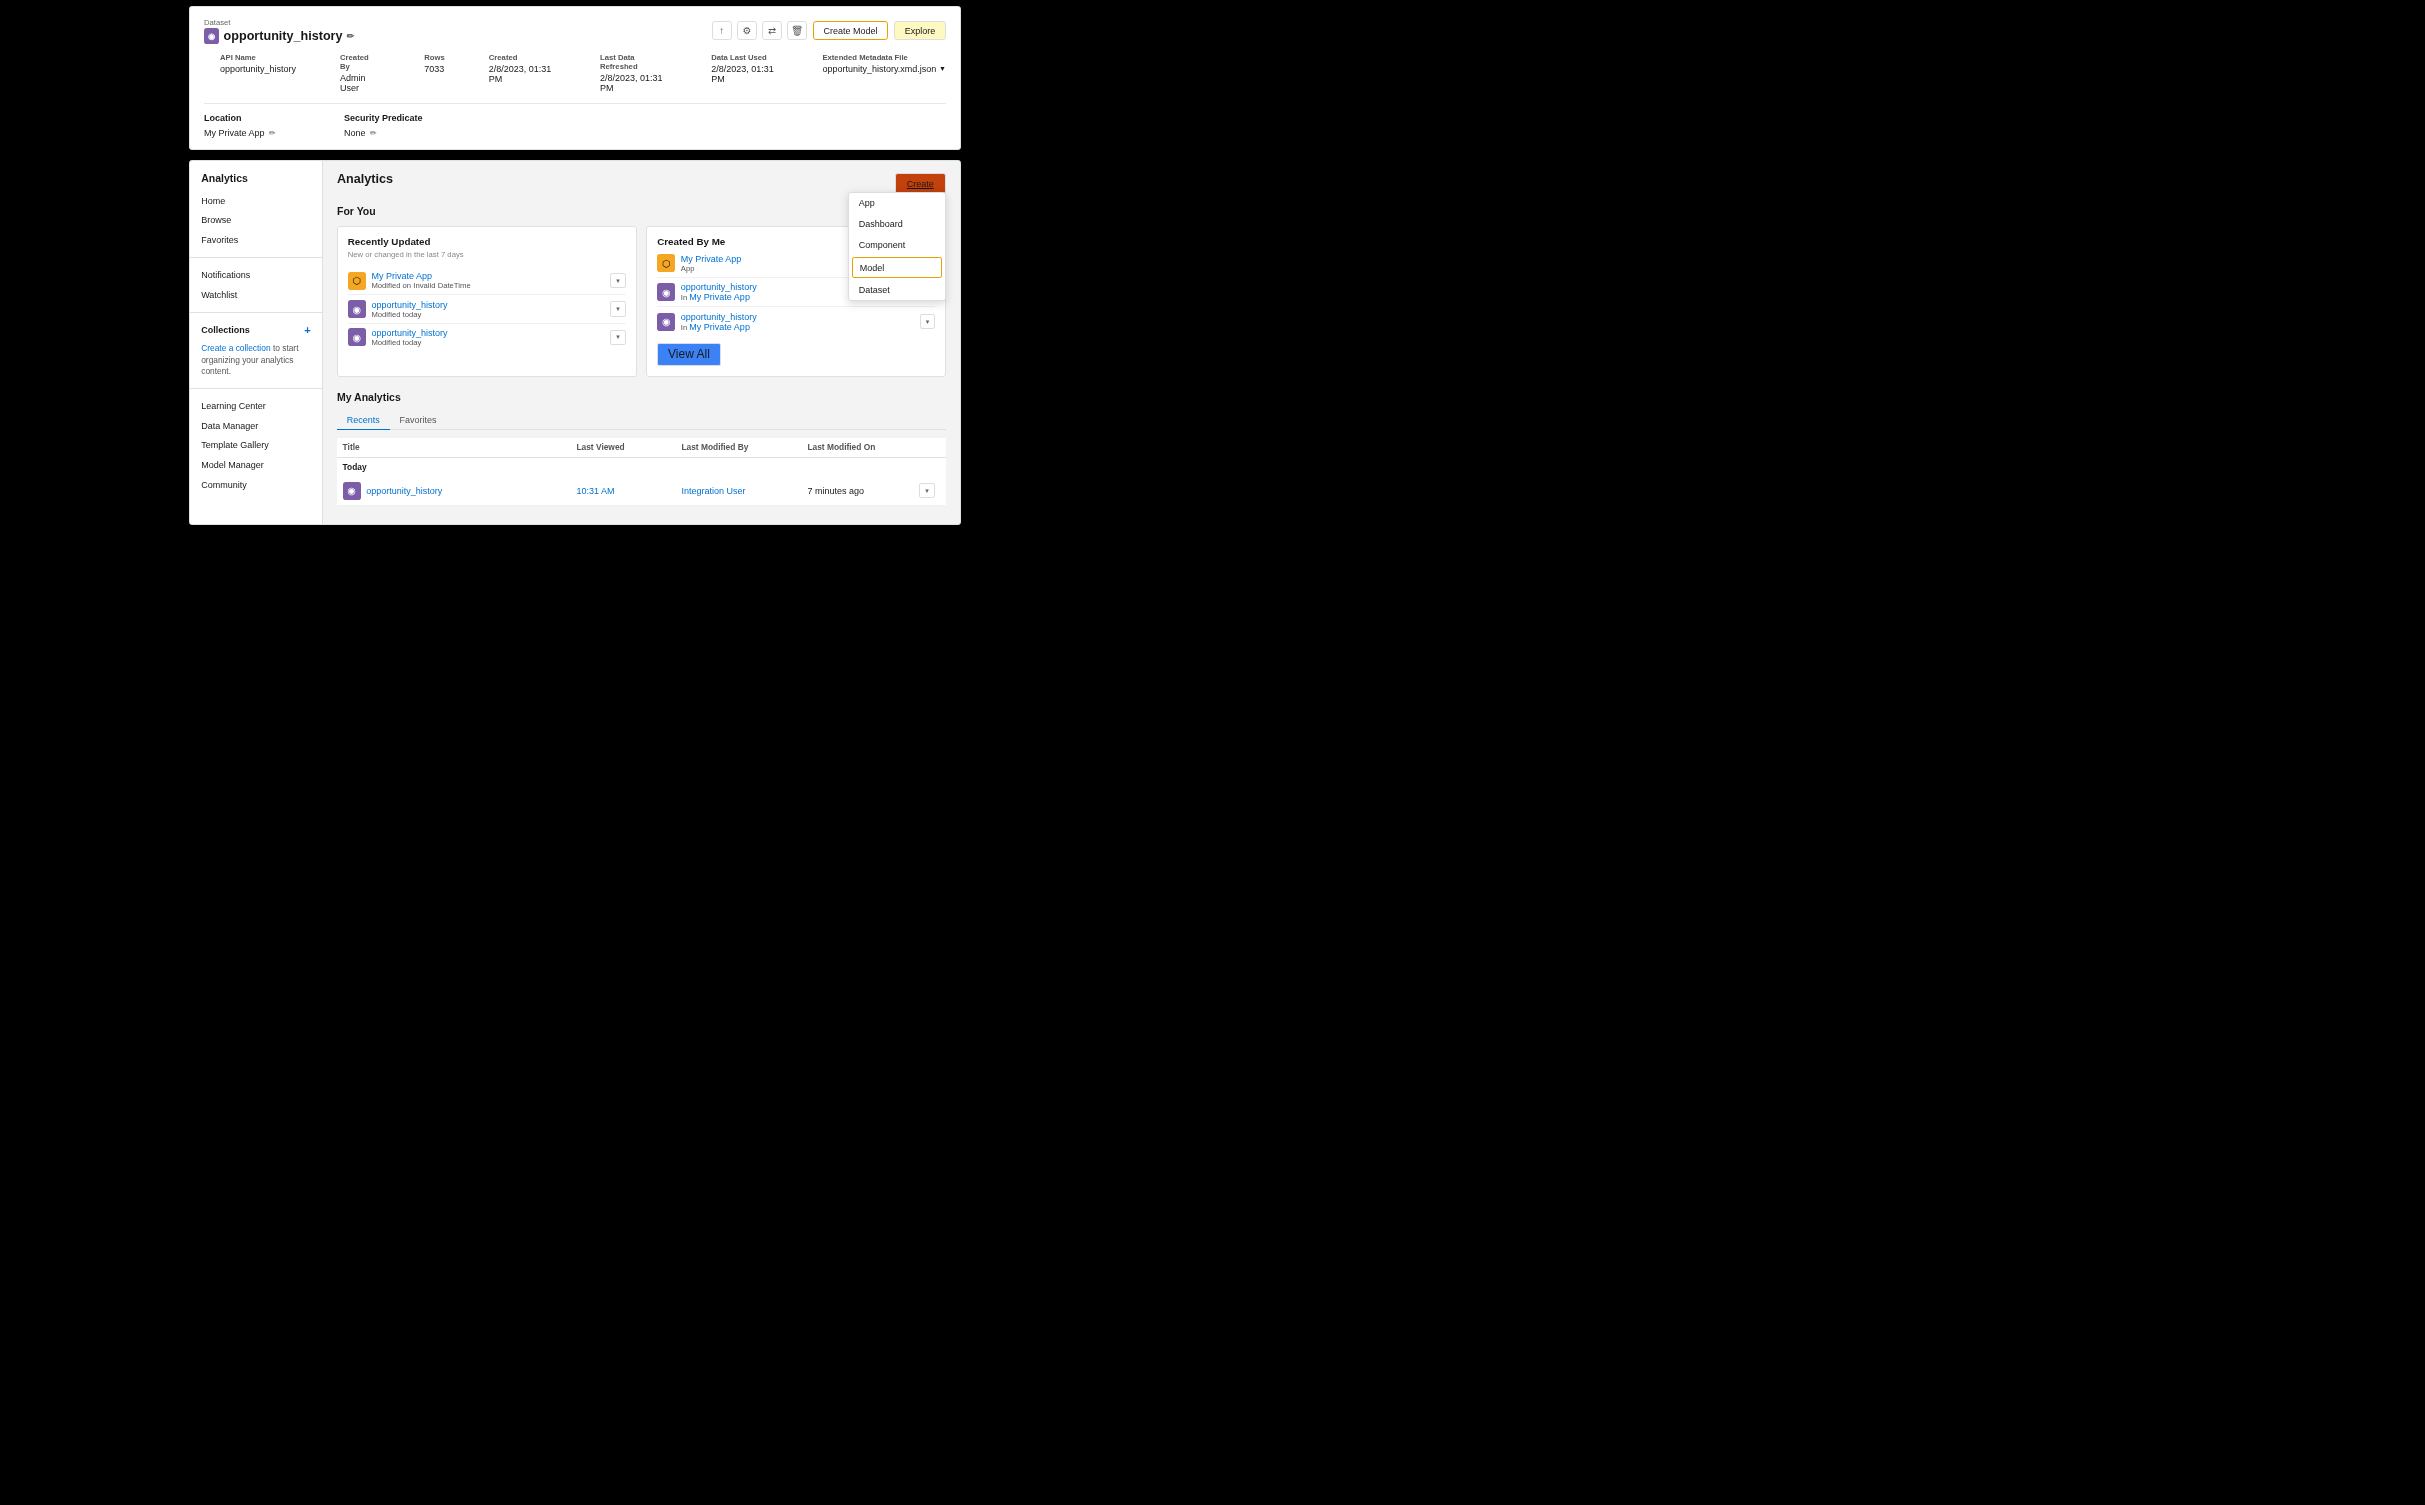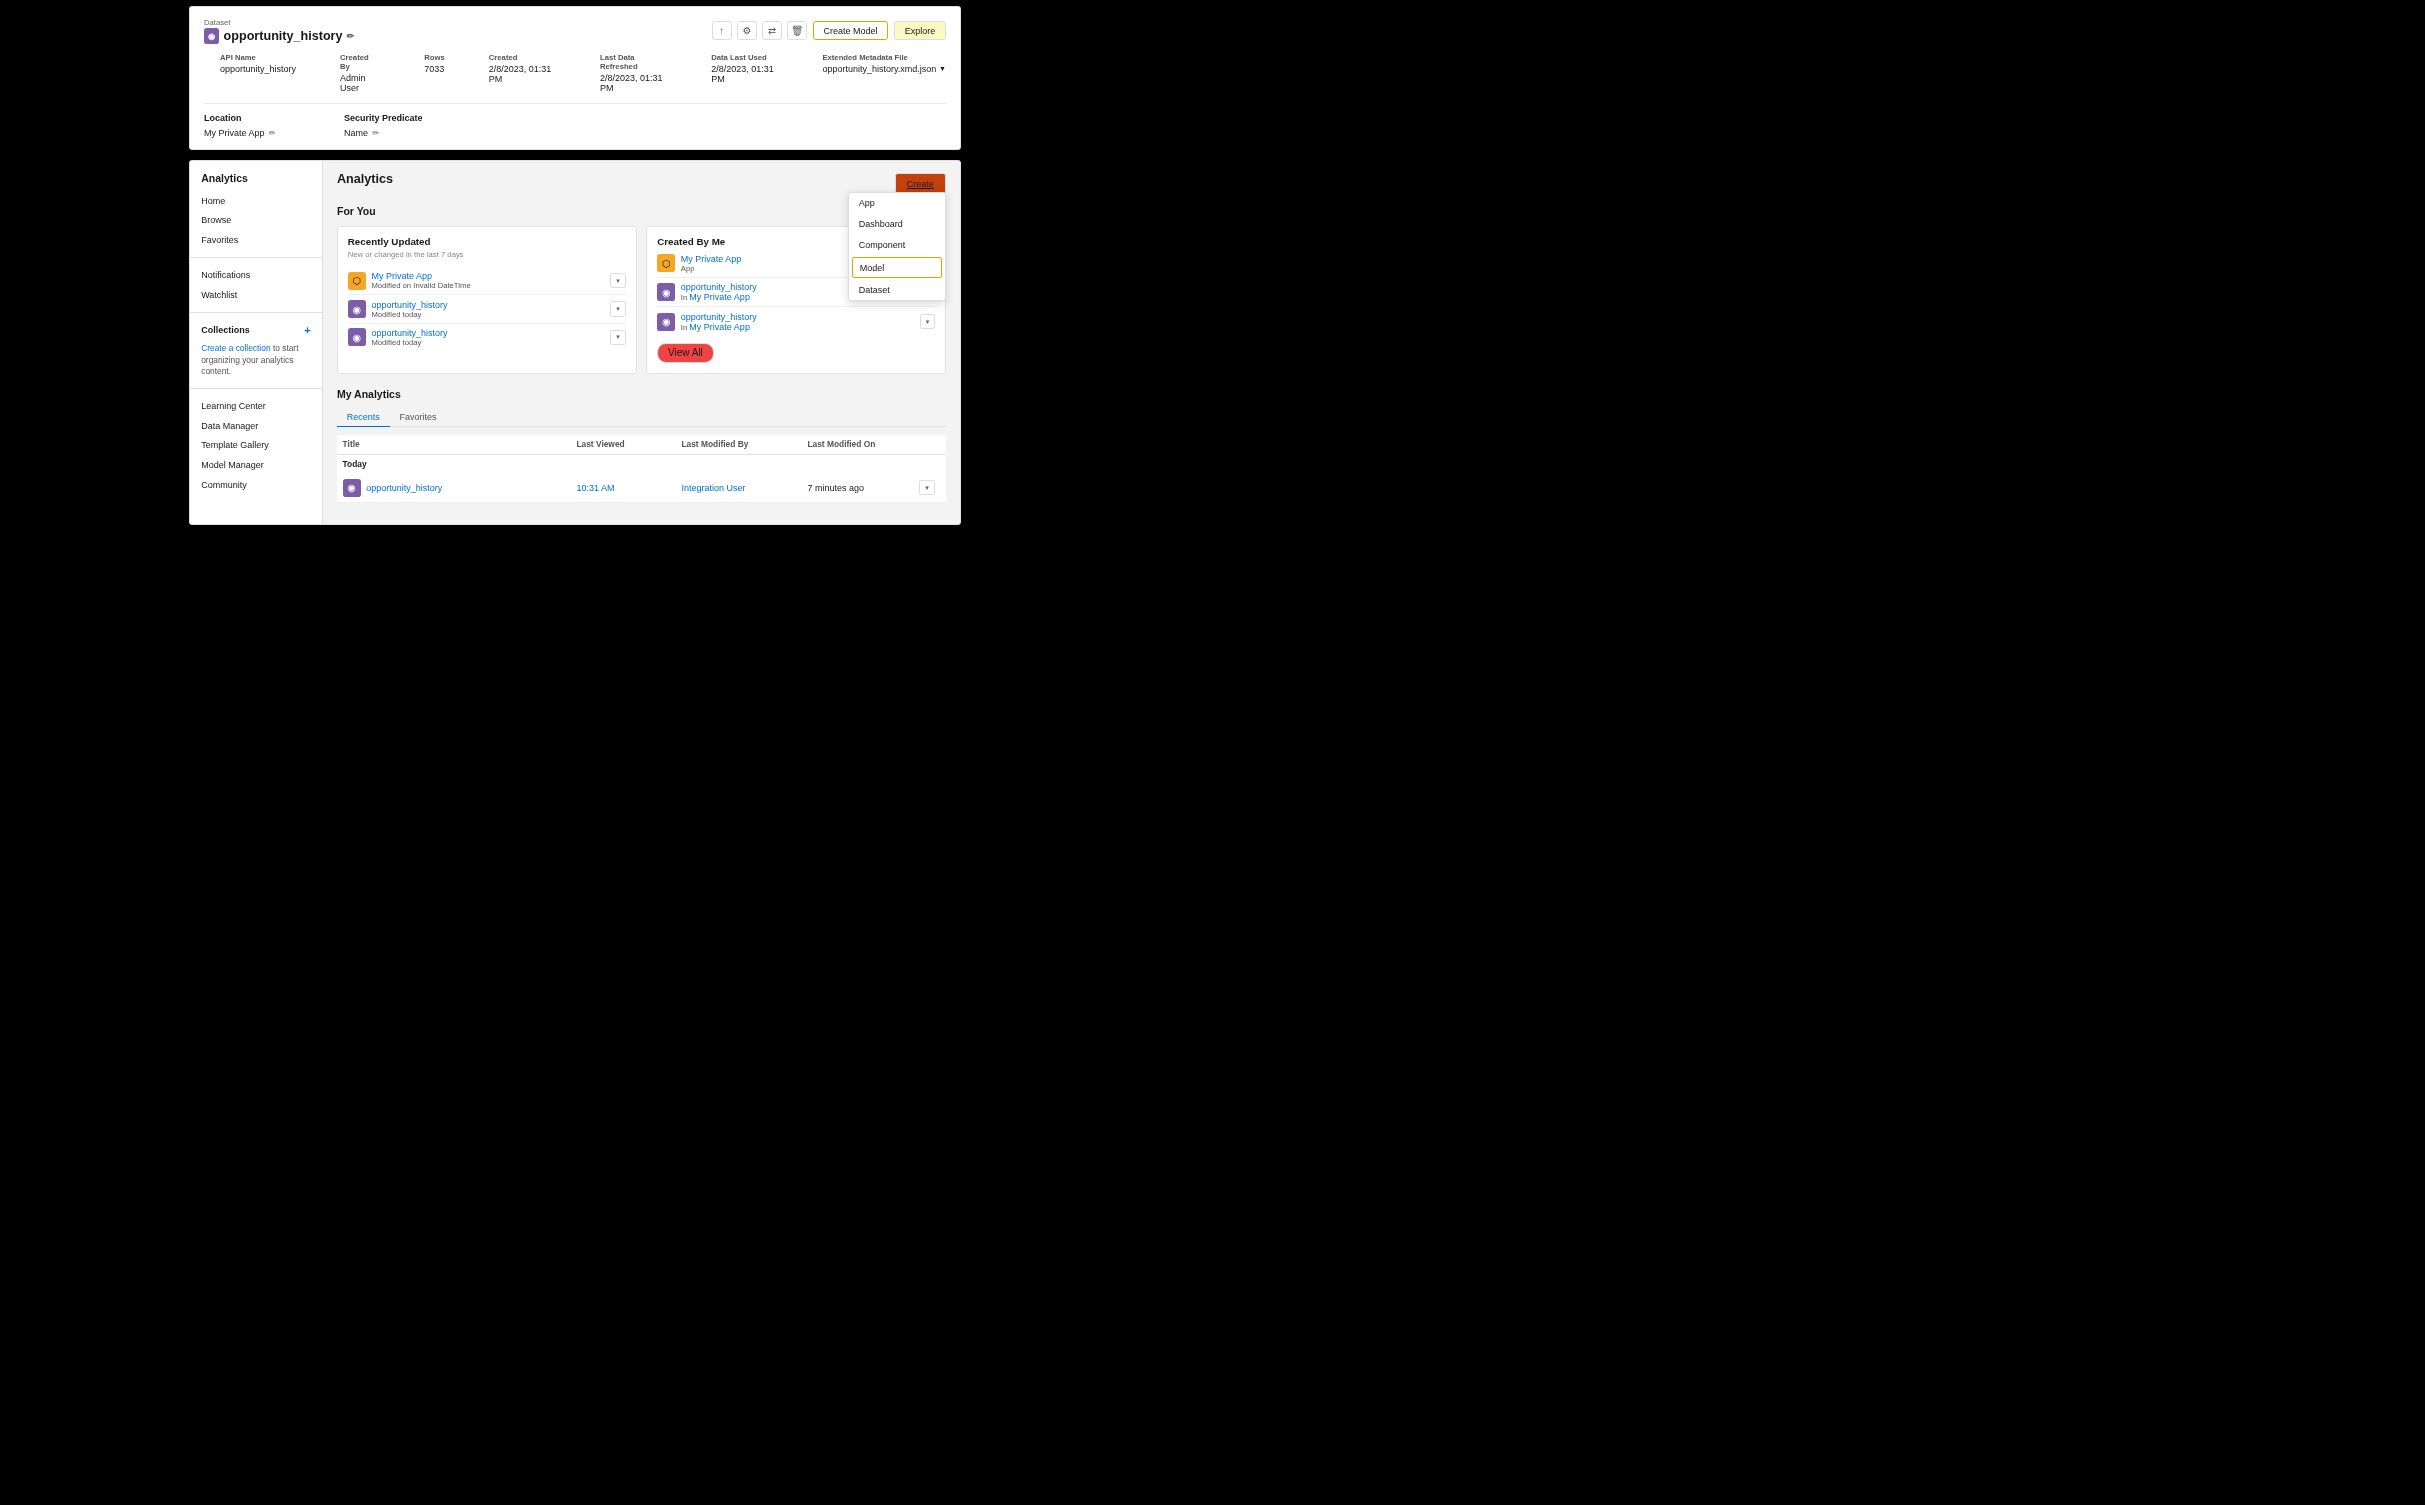--- a/index.html
+++ b/index.html
@@ -330,24 +330,24 @@
       align-items: center;
       justify-content: center;
       font-size: 7px;
       color: #666;
     }
     .view-all-btn {
       display: inline-block;
       margin-top: 7px;
       padding: 3.5px 9.8px;
       border: 0.7px solid #ddd;
-      border-radius: 9px;
-      font-size: 10px;
-      color: #181818;
-      background: #ef4444;
+      border-radius: 2px;
+      font-size: 12px;
+      color: #181818;
+      background: #3b82f6;
       cursor: pointer;
     }
 
     
     .section-title {
       font-size: 10.5px;
       font-weight: 600;
       color: #181818;
       margin-bottom: 8.4px;
     }
@@ -465,21 +465,21 @@
     <div class="details-section">
       <h4>Location</h4>
       <p>
         <span>My Private App</span>
         <span style="font-size:8.4px;color:#666;cursor:pointer;">✏</span>
       </p>
     </div>
     <div class="details-section">
       <h4>Security Predicate</h4>
       <p>
-        <span>Name</span>
+        <span>None</span>
         <span style="font-size:8.4px;color:#666;cursor:pointer;">✏</span>
       </p>
     </div>
   </div>
 </div>
 
 <div class="bottom-panel">
 
   <div class="sidebar">
     <div class="sidebar-title">Analytics</div>

